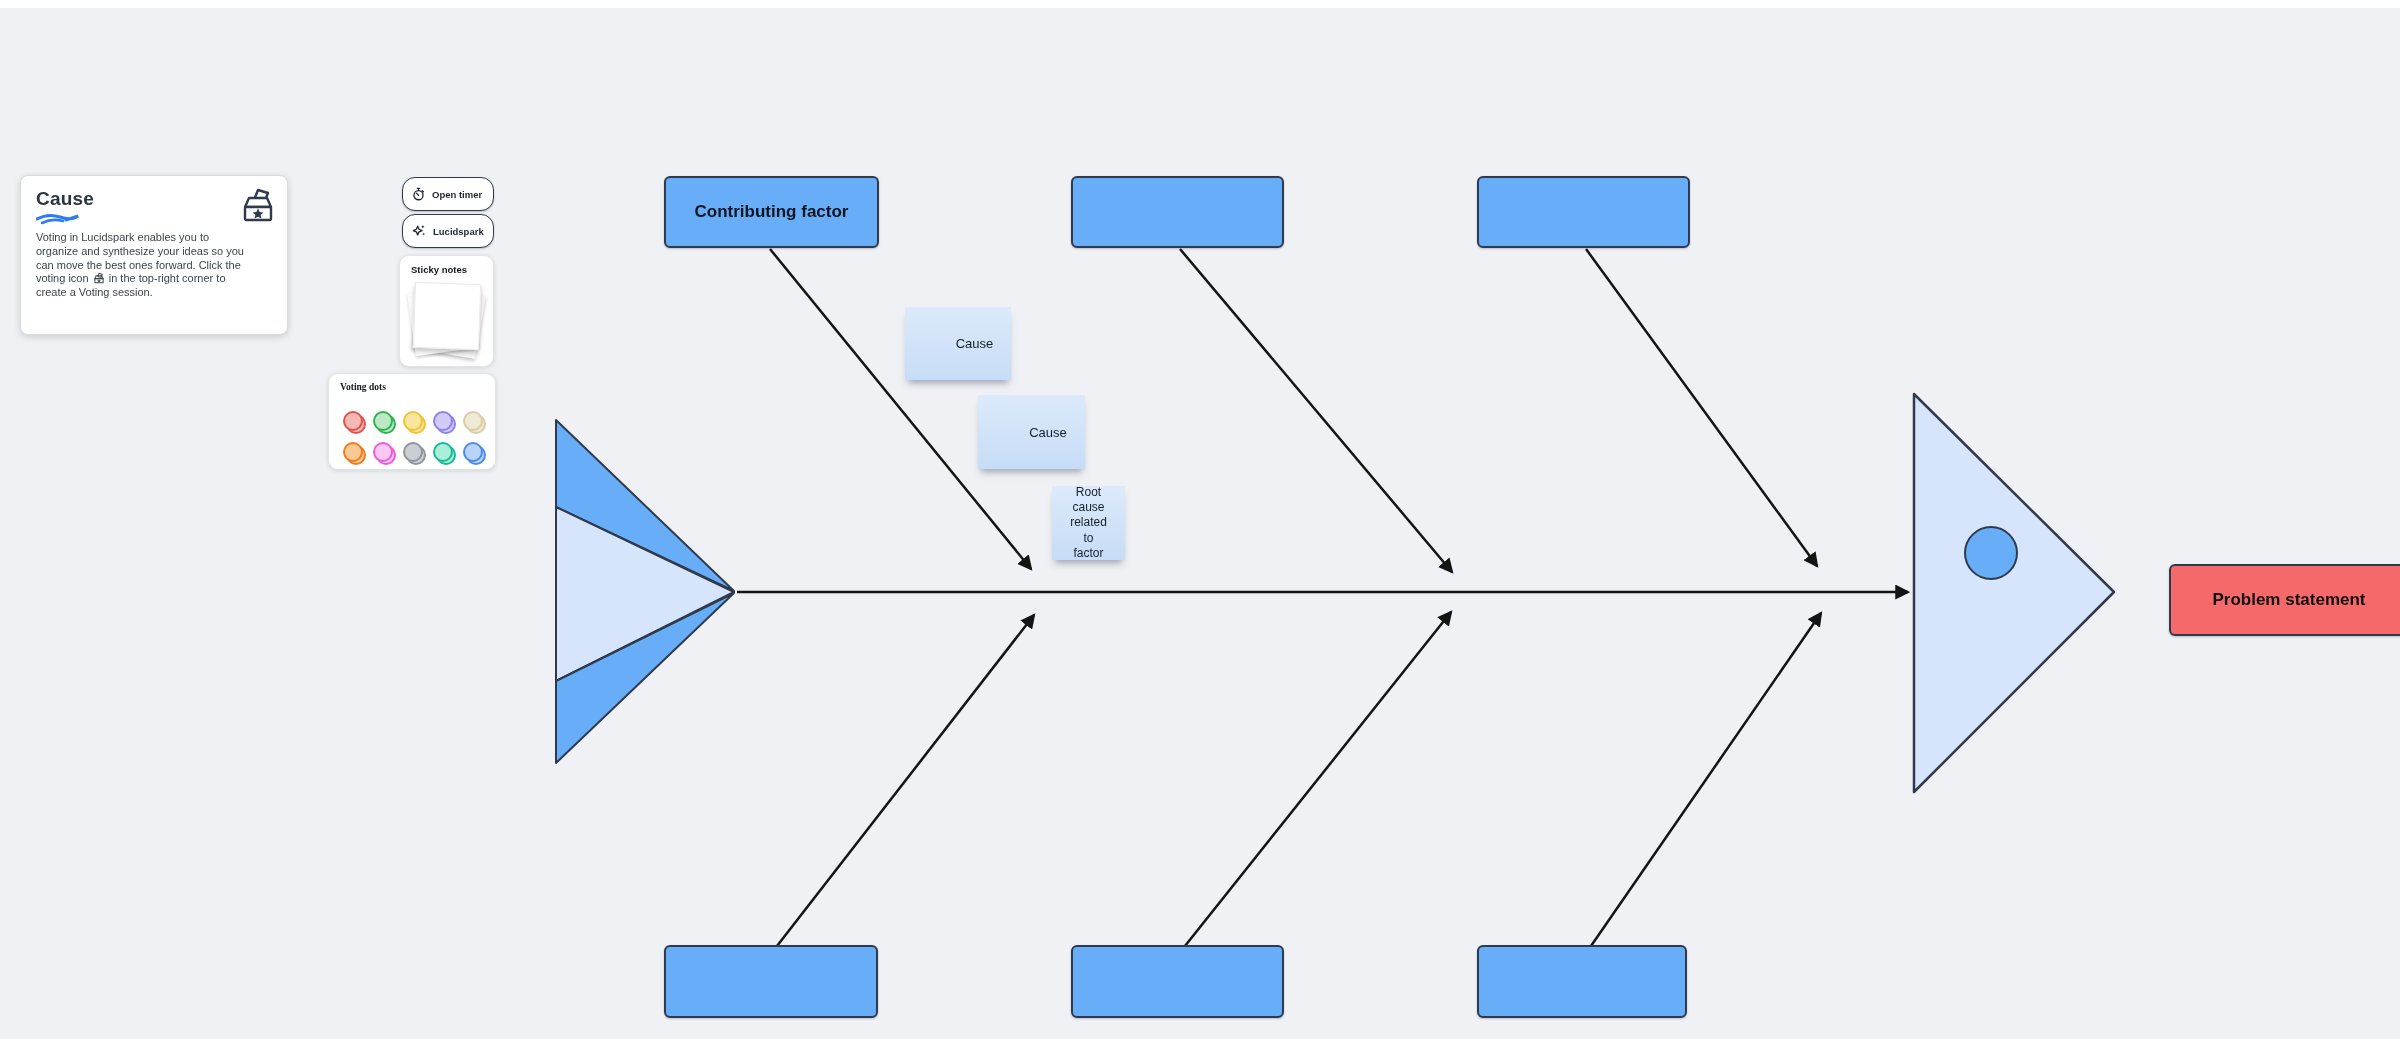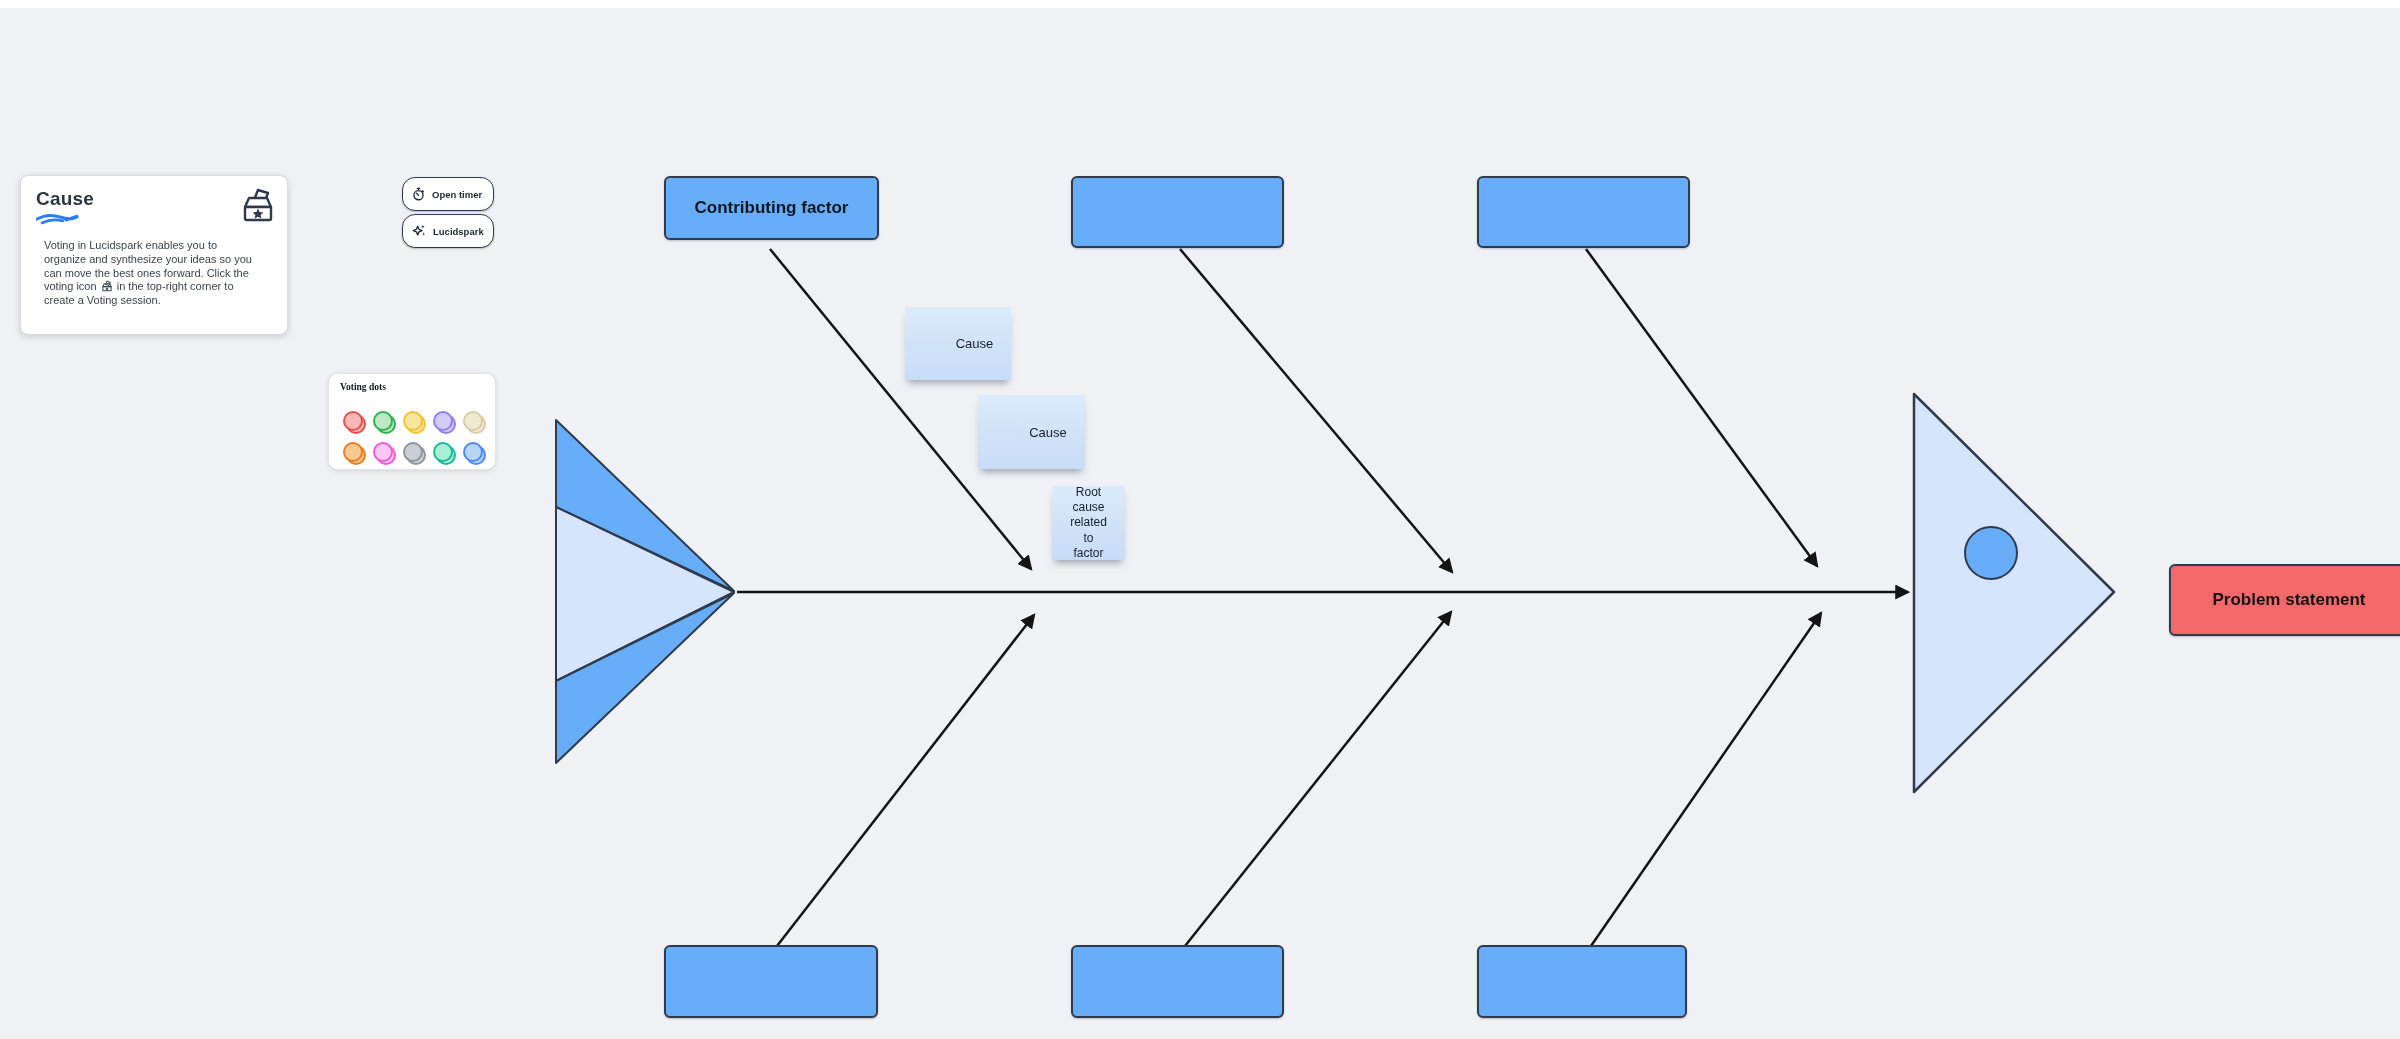--- a/index.html
+++ b/index.html
@@ -6,21 +6,21 @@
   body{font-family:"Liberation Sans", sans-serif; background:#eff1f4;}
   .stage{position:relative;width:2400px;height:1039px;background:#eff1f4;overflow:hidden;}
   .topbar{position:absolute;left:0;top:0;width:2400px;height:8px;background:#ffffff;}
 
   
   .voting-card{position:absolute;left:20px;top:175px;width:268px;height:160px;background:#ffffff;
     border:1px solid #d9dbdf;border-radius:8px;box-shadow:0 2px 6px rgba(40,50,60,.18);box-sizing:border-box;}
   .voting-title{position:absolute;left:15px;top:12px;margin:0;font-size:19px;font-weight:800;color:#2b3540;letter-spacing:.2px;}
   .squiggle{position:absolute;left:15px;top:37px;}
   .ballot-icon{position:absolute;right:12px;top:10px;}
-  .voting-body{position:absolute;left:15px;top:55px;width:218px;margin:8px;font-size:11px;line-height:13.8px;color:#3a454f;}
+  .voting-body{position:absolute;left:15px;top:55px;width:218px;margin:0;font-size:11px;line-height:13.8px;color:#3a454f;}
   .inline-ballot{display:inline-block;vertical-align:-2px;margin:0 1px;}
 
   
   .pill{position:absolute;display:flex;align-items:center;gap:7px;width:92px;height:24px;box-sizing:border-box;
     padding:16px 9px;background:#ffffff;border:1.5px solid #2e3a4a;border-radius:13px;cursor:pointer;
     font-family:"Liberation Sans", sans-serif;font-size:9.5px;font-weight:bold;color:#1c2530;
     box-shadow:0 1px 2px rgba(0,0,0,.22);}
   .pill span{white-space:nowrap;}
   .btn-timer{left:402px;top:177px;}
   .btn-brainstorm{left:402px;top:214px;}
@@ -125,20 +125,28 @@
 
   <button class="pill btn-brainstorm">
     <svg width="14" height="14" viewBox="0 0 16 16">
       <path d="M6.5,2.5 L8,6 L11.5,7.5 L8,9 L6.5,12.5 L5,9 L1.5,7.5 L5,6 Z" fill="none" stroke="#1c2530" stroke-width="1.5" stroke-linejoin="round"></path>
       <path d="M12.4,1.2 L13,2.6 L14.4,3.2 L13,3.8 L12.4,5.2 L11.8,3.8 L10.4,3.2 L11.8,2.6 Z" fill="#1c2530"></path>
       <path d="M13.4,9.8 L13.9,11 L15.1,11.5 L13.9,12 L13.4,13.2 L12.9,12 L11.7,11.5 L12.9,11 Z" fill="#1c2530"></path>
     </svg>
     <span>Lucidspark</span>
   </button>
 
+  <section class="panel sticky-panel">
+    <div class="panel-title">Sticky notes</div>
+    <div class="note-stack">
+      <div class="sheet s3"></div>
+      <div class="sheet s2"></div>
+      <div class="sheet s1"></div>
+    </div>
+  </section>
 
   <section class="panel dots-panel">
     <div class="panel-title">Voting dots</div>
     <div class="dots-grid">
         <div class="dot">
           <span class="c back" style="border-color: rgb(224, 82, 78); background: rgb(246, 184, 180);"></span>
           <span class="c front" style="border-color: rgb(224, 82, 78); background: rgb(246, 184, 180);"></span>
         </div>
         <div class="dot">
           <span class="c back" style="border-color: rgb(47, 179, 81); background: rgb(188, 232, 196);"></span>
@@ -172,21 +180,21 @@
           <span class="c back" style="border-color: rgb(22, 185, 152); background: rgb(168, 238, 216);"></span>
           <span class="c front" style="border-color: rgb(22, 185, 152); background: rgb(168, 238, 216);"></span>
         </div>
         <div class="dot">
           <span class="c back" style="border-color: rgb(75, 139, 240); background: rgb(184, 212, 248);"></span>
           <span class="c front" style="border-color: rgb(75, 139, 240); background: rgb(184, 212, 248);"></span>
         </div>
       </div>
   </section>
 
-  <div class="cat-box" style="left:664px;top:176px;width:215px;height:64px;">Contributing factor</div>
+  <div class="cat-box" style="left:664px;top:176px;width:215px;height:72px;">Contributing factor</div>
   <div class="cat-box" style="left:1071px;top:176px;width:213px;height:72px;"></div>
   <div class="cat-box" style="left:1477px;top:176px;width:213px;height:72px;"></div>
   <div class="cat-box" style="left:664px;top:945px;width:214px;height:73px;"></div>
   <div class="cat-box" style="left:1071px;top:945px;width:213px;height:73px;"></div>
   <div class="cat-box" style="left:1477px;top:945px;width:210px;height:73px;"></div>
 
   <div class="sticky sticky-cause" style="left:905px;top:307px;">Cause</div>
   <div class="sticky sticky-cause" style="left:978px;top:395px;width:74px;height:74px;">Cause</div>
   <div class="sticky sticky-root">Root cause related to factor</div>
 

